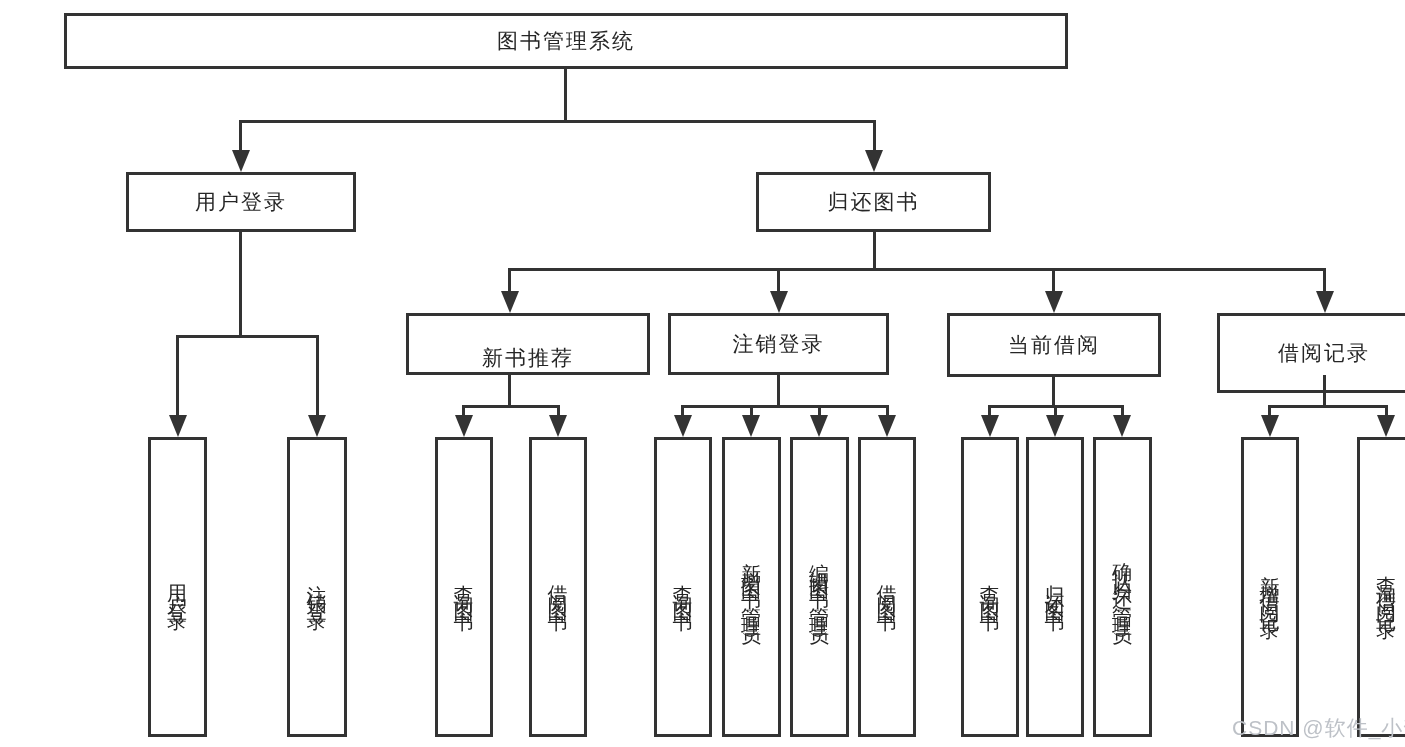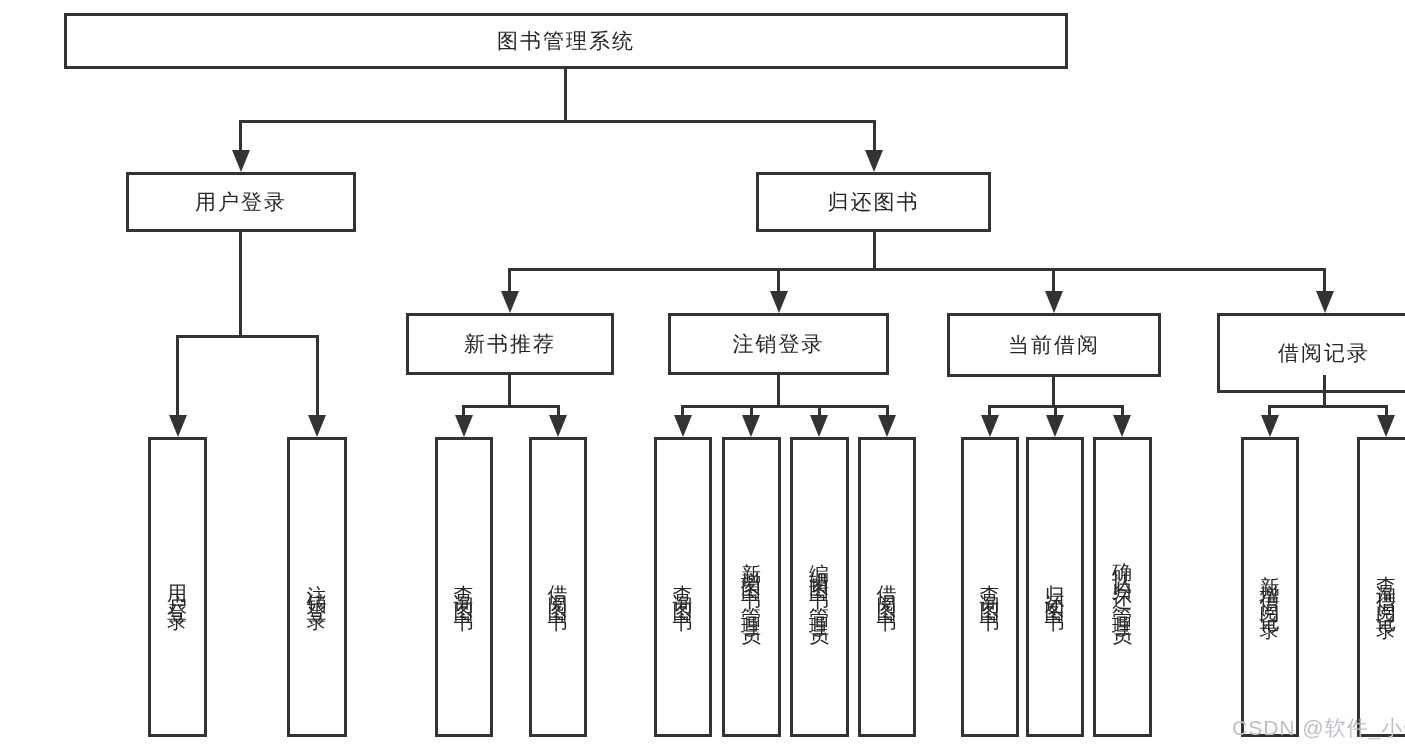--- a/index.html
+++ b/index.html
@@ -31,21 +31,21 @@
   </div>
 
   <div class="box" style="left:82px;top:172px;width:230px;height:60px;">
     <span class="lbl">用户登录</span>
   </div>
 
   <div class="box" style="left:712px;top:172px;width:235px;height:60px;">
     <span class="lbl">归还图书</span>
   </div>
 
-  <div class="box" style="left:362px;top:313px;width:208px;height:62px;">
+  <div class="box" style="left:362px;top:313px;width:244px;height:62px;align-items:flex-end;">
     <span class="lbl">新书推荐</span>
   </div>
 
   <div class="box" style="left:624px;top:313px;width:221px;height:62px;">
     <span class="lbl">注销登录</span>
   </div>
 
   <div class="box" style="left:903px;top:313px;width:214px;height:64px;">
     <span class="lbl">当前借阅</span>
   </div>

